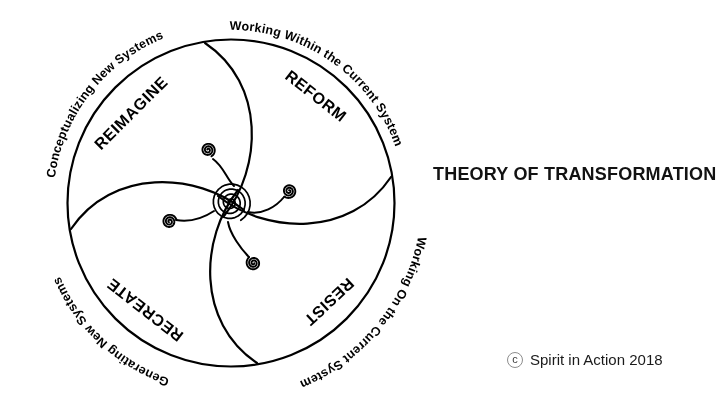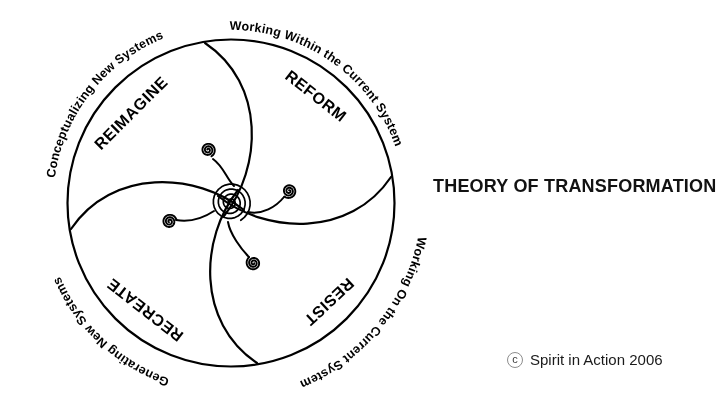--- a/index.html
+++ b/index.html
@@ -13,21 +13,21 @@
   .blade{stroke-width:2.2;stroke-linecap:round;}
   .arm{stroke-width:2;stroke-linecap:round;}
   .spiral{stroke-linejoin:round;stroke-linecap:round;}
   .spiral.center{stroke-width:1.7;}
   .spiral.tip{stroke-width:1.9;}
   .arc-text{font-family:"Liberation Sans",sans-serif;font-size:12.5px;font-weight:700;
             letter-spacing:0.2px;fill:#000;}
   .quad-label{font-family:"Liberation Sans",sans-serif;font-size:16px;font-weight:700;
               letter-spacing:0.6px;fill:#000;}
   .page-title{
-    position:absolute;left:433px;top:176px;
+    position:absolute;left:433px;top:164px;
     font-size:18px;font-weight:700;letter-spacing:0.2px;color:#121212;white-space:nowrap;
   }
   .copyright{
     position:absolute;left:507px;top:351px;display:flex;align-items:center;gap:7px;
     font-size:15px;color:#1a1a1a;white-space:nowrap;
   }
   .csym{
     width:16px;height:16px;border:1.5px solid #8d8d8d;border-radius:50%;
     display:inline-flex;align-items:center;justify-content:center;
     font-size:11px;line-height:1;color:#3c3c3c;box-sizing:border-box;padding-bottom:1px;
@@ -85,16 +85,16 @@
     <text class="quad-label" transform="translate(131,113) rotate(-45)" text-anchor="middle" dominant-baseline="central">REIMAGINE</text>
     <text class="quad-label" transform="translate(316,96) rotate(38)" text-anchor="middle" dominant-baseline="central">REFORM</text>
     <text class="quad-label" transform="translate(329,302) rotate(137)" text-anchor="middle" dominant-baseline="central">RESIST</text>
     <text class="quad-label" transform="translate(145,310) rotate(-142)" text-anchor="middle" dominant-baseline="central">RECREATE</text>
   </svg>
 
   <div class="page-title">THEORY OF TRANSFORMATION</div>
 
   <div class="copyright">
     <span class="csym">c</span>
-    <span>Spirit in Action 2006</span>
+    <span>Spirit in Action 2018</span>
   </div>
 
 </div>
 
 </body></html>

